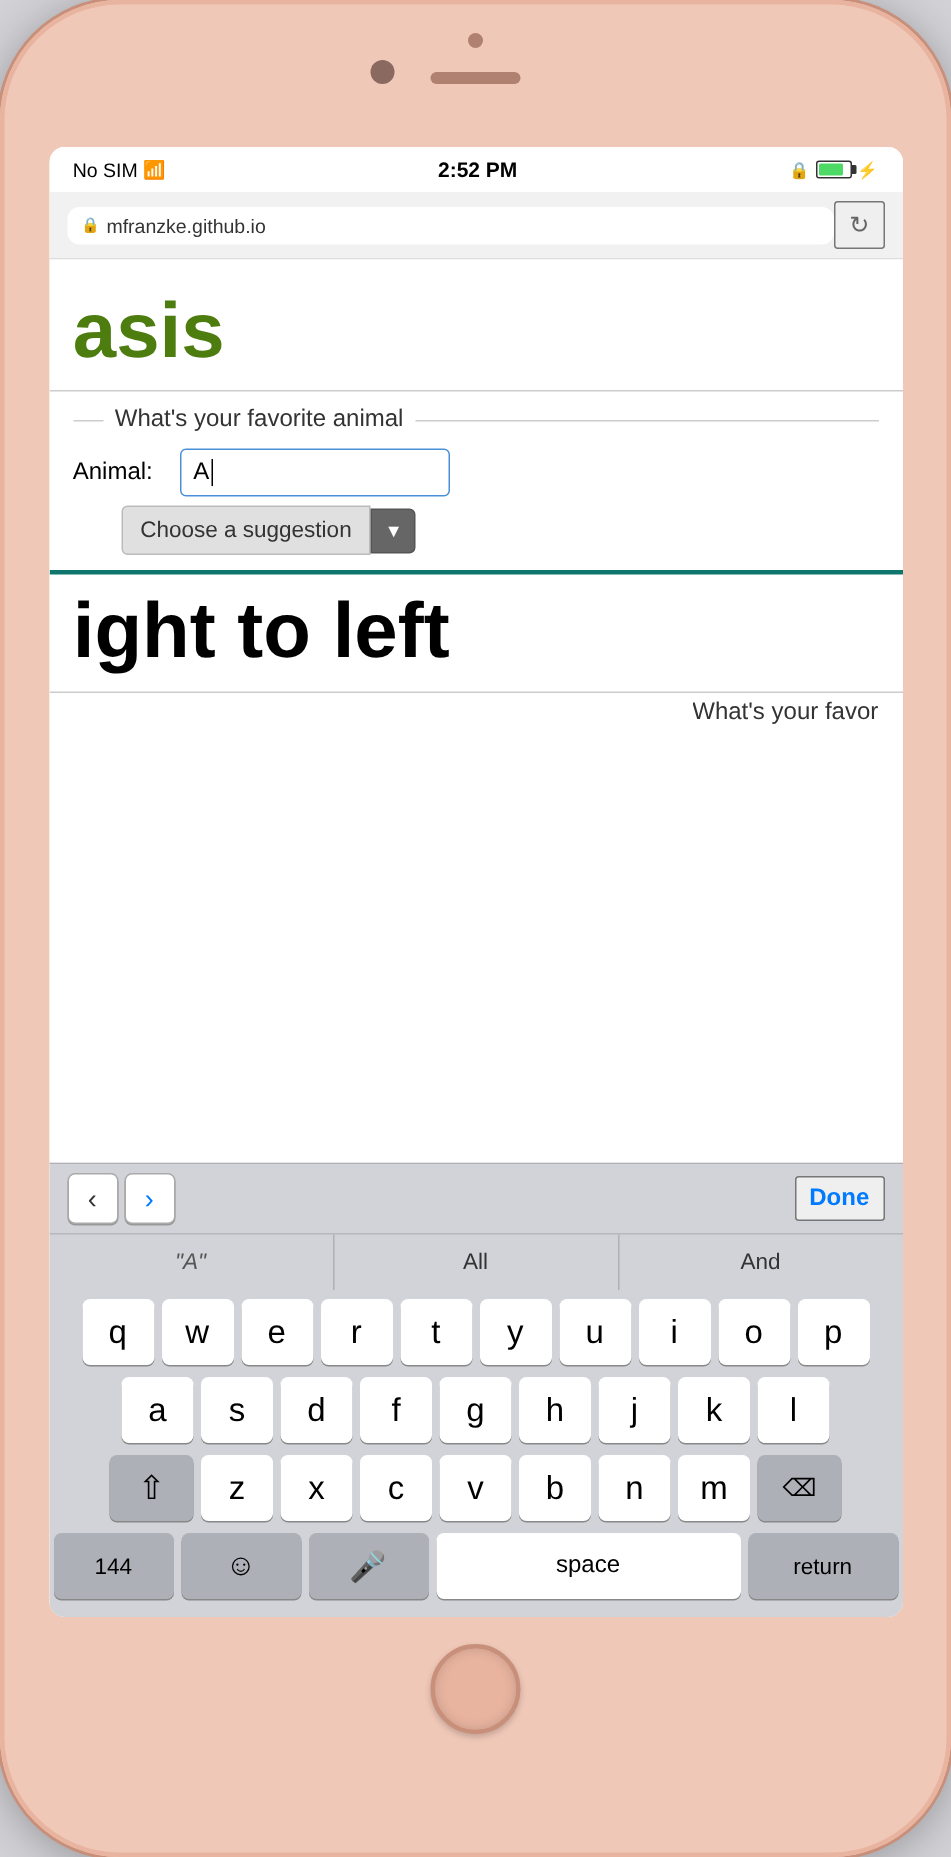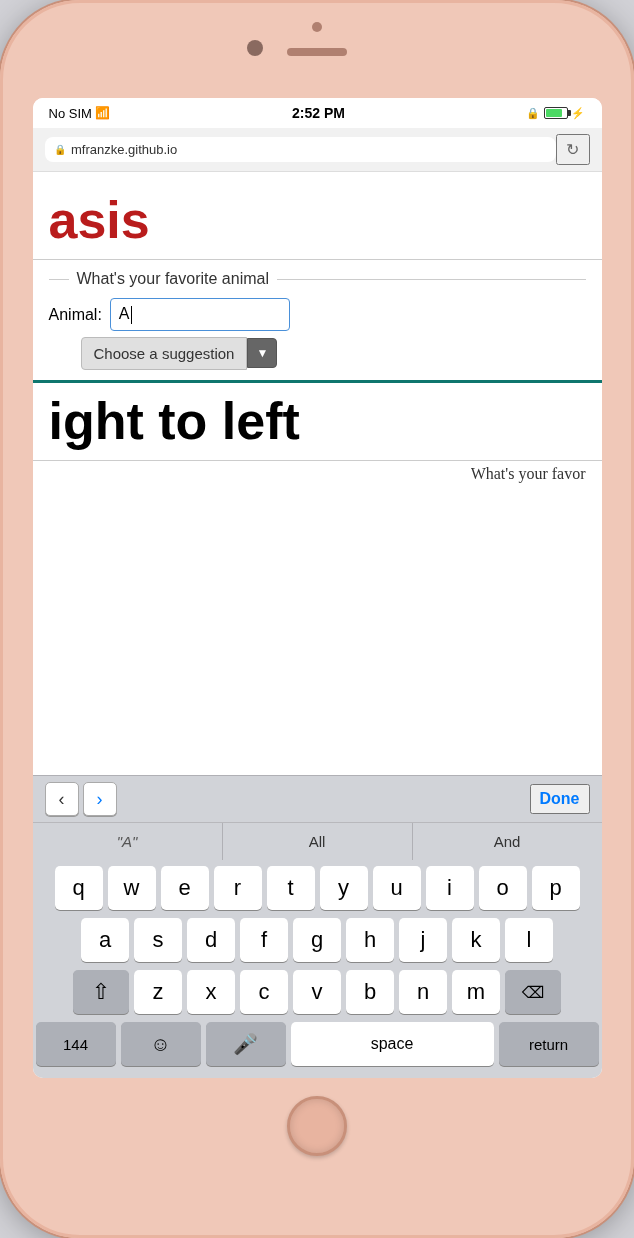--- a/index.html
+++ b/index.html
@@ -189,21 +189,21 @@
       background: white;
     }
 
     .page-section-top {
       padding: 20px 16px 10px 16px;
     }
 
     .page-title-partial {
       font-size: 52px;
       font-weight: bold;
-      color: #b91c1c;
+      color: #4d7c0f;
       line-height: 1.1;
     }
 
     .form-section {
       padding: 10px 16px;
       border-top: 1px solid #ccc;
     }
 
     .form-legend {
       font-size: 16px;
@@ -226,21 +226,21 @@
       max-width: 20px;
     }
 
     .form-legend::after {
       margin-left: 8px;
     }
 
     .form-row {
       display: flex;
       align-items: center;
-      gap: 8px;
+      gap: 18px;
       margin-bottom: 6px;
     }
 
     .form-label {
       font-size: 16px;
       color: #000;
       white-space: nowrap;
     }
 
     .form-input {
@@ -306,21 +306,20 @@
       font-weight: bold;
       color: #000;
       line-height: 1.1;
     }
 
     .form-section2 {
       padding: 4px 16px 4px 0;
       border-top: 1px solid #ccc;
       display: flex;
       justify-content: flex-end;
-      font-family: Liberation Serif, serif;
     }
 
     .form-legend2 {
       font-size: 16px;
       color: #333;
       white-space: nowrap;
       overflow: hidden;
       text-overflow: clip;
     }
 

